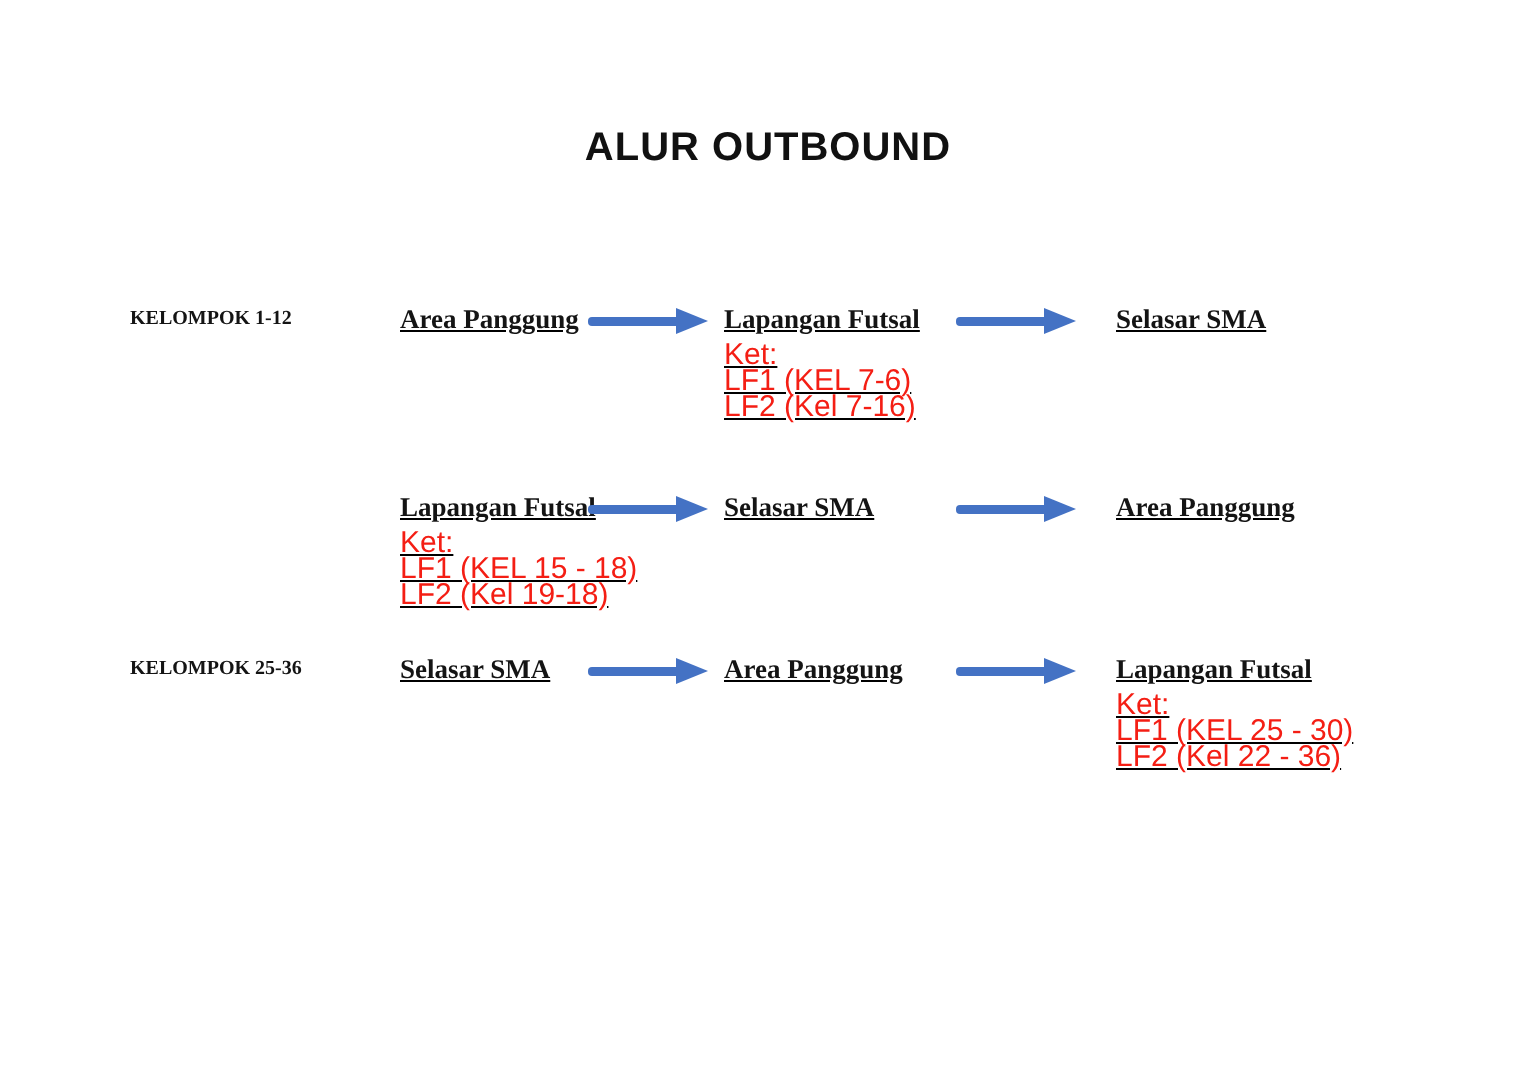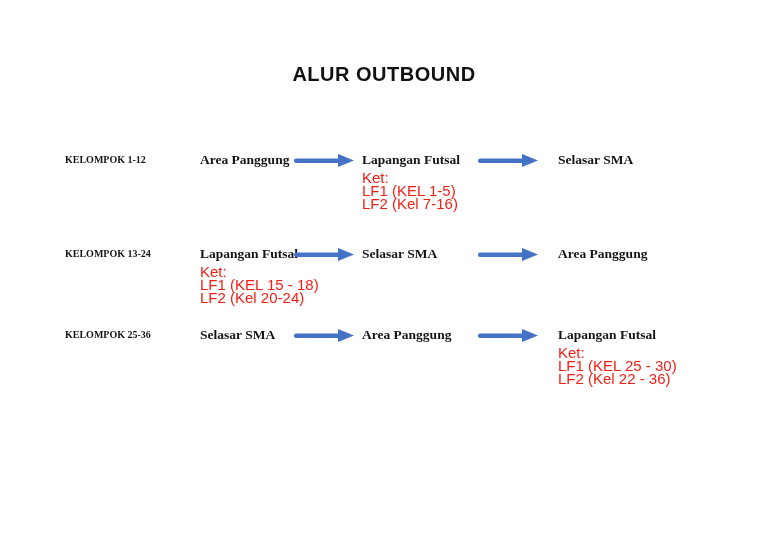--- a/index.html
+++ b/index.html
@@ -45,20 +45,21 @@
     font-weight: 700;
     font-size: 10px;
     line-height: 17px;
     color: #141414;
     white-space: nowrap;
   }
   .stop {
     position: absolute;
     top: 0;
     white-space: nowrap;
+    text-decoration: underline;
   }
   .stop-1 { left: 200px; }
   .stop-2 { left: 362px; }
   .stop-3 { left: 558px; }
 
   .stop-label {
     font-weight: 700;
     font-size: 13.5px;
     line-height: 17px;
     color: #141414;
@@ -95,43 +96,42 @@
     <div class="arrow arrow-1">
       <svg width="60" height="13" viewBox="0 0 60 13">
         <rect x="0" y="4.5" width="46" height="4.5" rx="2" fill="#4472C4"></rect>
         <polygon points="44,0 60,6.5 44,13" fill="#4472C4"></polygon>
       </svg>
     </div>
     <div class="stop stop-2">
       <div class="stop-label">Lapangan Futsal</div>
       <div class="notes">
         <div>Ket:</div>
-        <div>LF1 (KEL 1-5)</div>
+        <div>LF1 (KEL 7-6)</div>
         <div>LF2 (Kel 7-16)</div>
       </div>
     </div>
     <div class="arrow arrow-2">
       <svg width="60" height="13" viewBox="0 0 60 13">
         <rect x="0" y="4.5" width="46" height="4.5" rx="2" fill="#4472C4"></rect>
         <polygon points="44,0 60,6.5 44,13" fill="#4472C4"></polygon>
       </svg>
     </div>
     <div class="stop stop-3">
       <div class="stop-label">Selasar SMA</div>
     </div>
   </div>
 
   <div class="row row-2">
-    <div class="group-label">KELOMPOK 13-24</div>
     <div class="stop stop-1">
       <div class="stop-label">Lapangan Futsal</div>
       <div class="notes">
         <div>Ket:</div>
         <div>LF1 (KEL 15 - 18)</div>
-        <div>LF2 (Kel 20-24)</div>
+        <div>LF2 (Kel 19-18)</div>
       </div>
     </div>
     <div class="arrow arrow-1">
       <svg width="60" height="13" viewBox="0 0 60 13">
         <rect x="0" y="4.5" width="46" height="4.5" rx="2" fill="#4472C4"></rect>
         <polygon points="44,0 60,6.5 44,13" fill="#4472C4"></polygon>
       </svg>
     </div>
     <div class="stop stop-2">
       <div class="stop-label">Selasar SMA</div>

